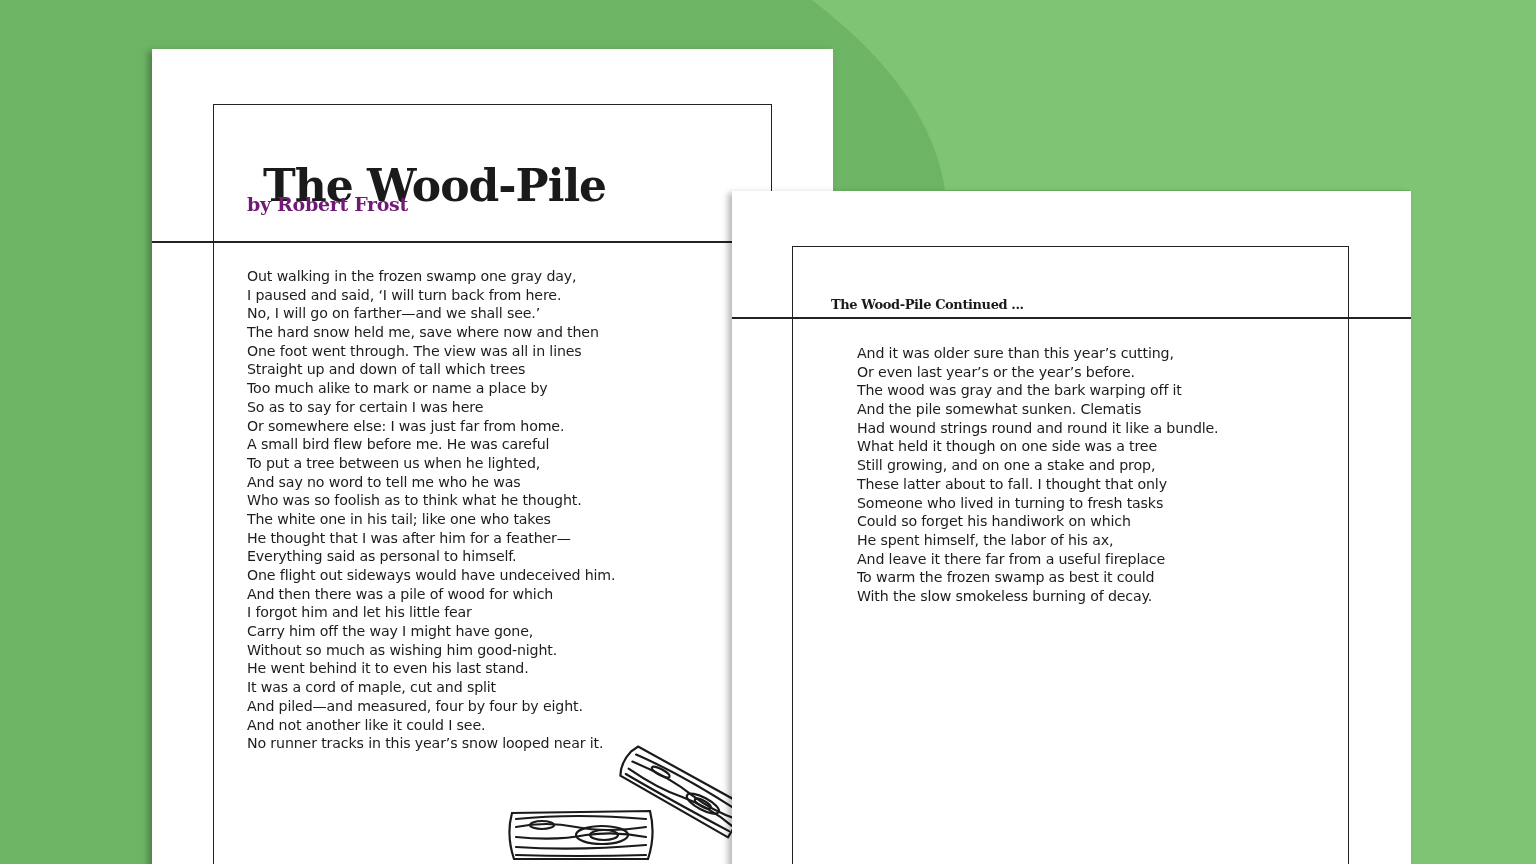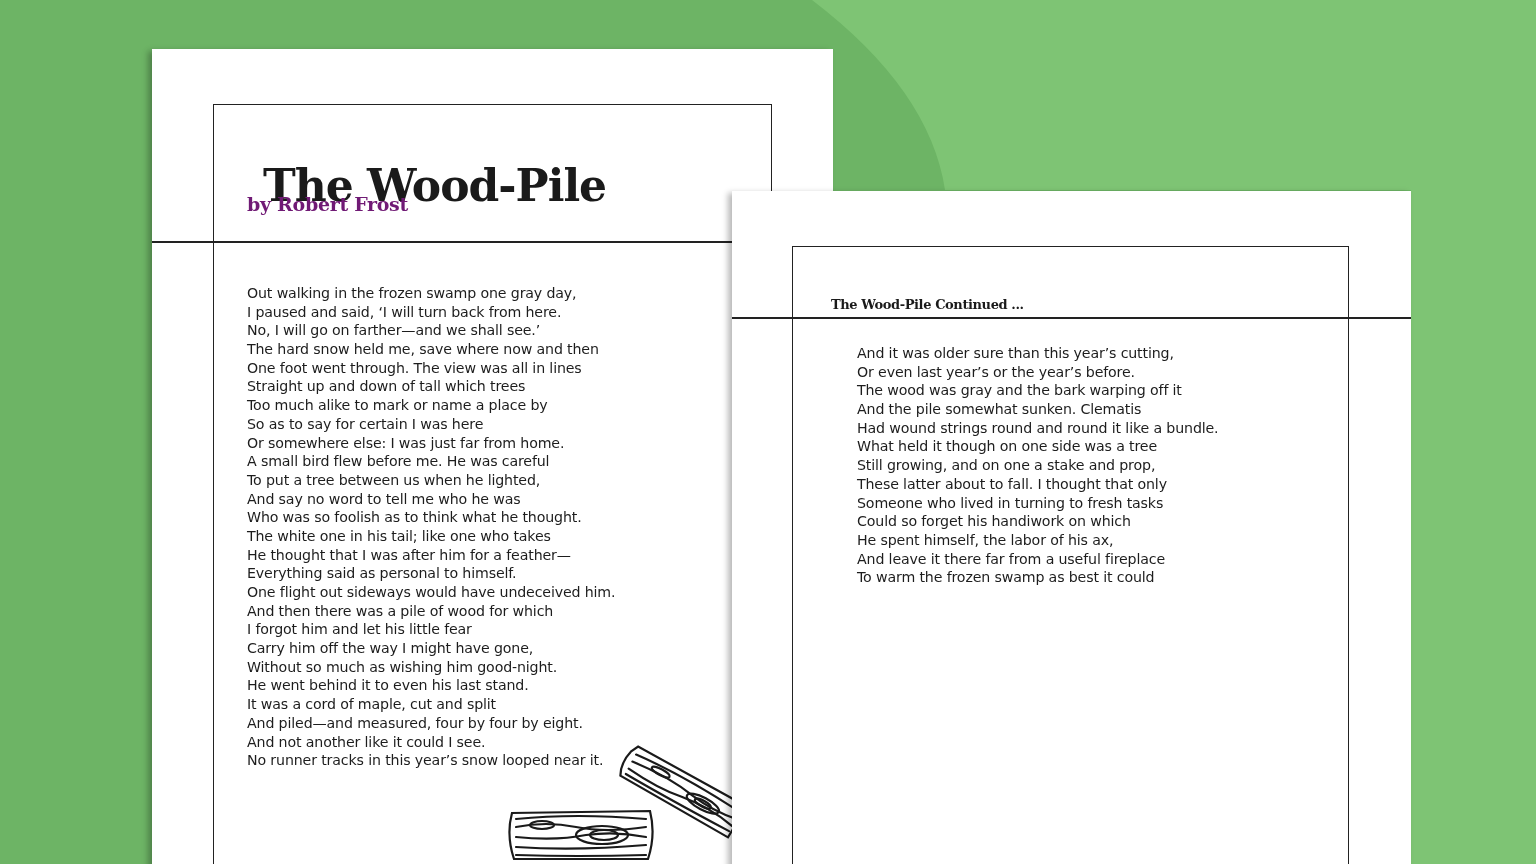--- a/index.html
+++ b/index.html
@@ -34,21 +34,21 @@
   }
   #poem-title { left:94px; top:94px; font-size:44px; line-height:52px; letter-spacing:-1px; }
   #poem-author { left:95px; top:143px; font-size:19px; line-height:24px; font-family:"DejaVu Serif", serif; font-weight:bold; color:#701a75; position:absolute; letter-spacing:-0.3px; }
   #cont-title { left:82px; top:84px; font-size:13px; line-height:26px; letter-spacing:-0.4px; }
 
   .verse {
     position:absolute; margin:0; padding:0; list-style:none;
     font-family:"DejaVu Sans", sans-serif; font-size:14.2px; line-height:18.7px;
     color:#1d1d1d; white-space:nowrap; letter-spacing:-0.15px;
   }
-  #verse1 { left:95px; top:218px;margin-top:17px; }
+  #verse1 { left:95px; top:218px; }
   #verse2 { left:94px; top:153px;margin-left:31px; }
   .verse li { height:18.7px; }
 
   #logs { position:absolute; left:352px; top:690px; width:250px; height:140px; }
 </style>
 </head>
 <body>
 
 <svg class="bg-arc" viewBox="0 0 1536 864">
   <path d="M812 0 Q 930 90 945 190 L 1536 190 L 1536 0 Z" fill="#7ec474"></path>
@@ -126,14 +126,15 @@
     <li>And the pile somewhat sunken. Clematis</li>
     <li>Had wound strings round and round it like a bundle.</li>
     <li>What held it though on one side was a tree</li>
     <li>Still growing, and on one a stake and prop,</li>
     <li>These latter about to fall. I thought that only</li>
     <li>Someone who lived in turning to fresh tasks</li>
     <li>Could so forget his handiwork on which</li>
     <li>He spent himself, the labor of his ax,</li>
     <li>And leave it there far from a useful fireplace</li>
     <li>To warm the frozen swamp as best it could</li>
+    <li>With the slow smokeless burning of decay.</li>
   </ul>
 </div>
 
 </body></html>

